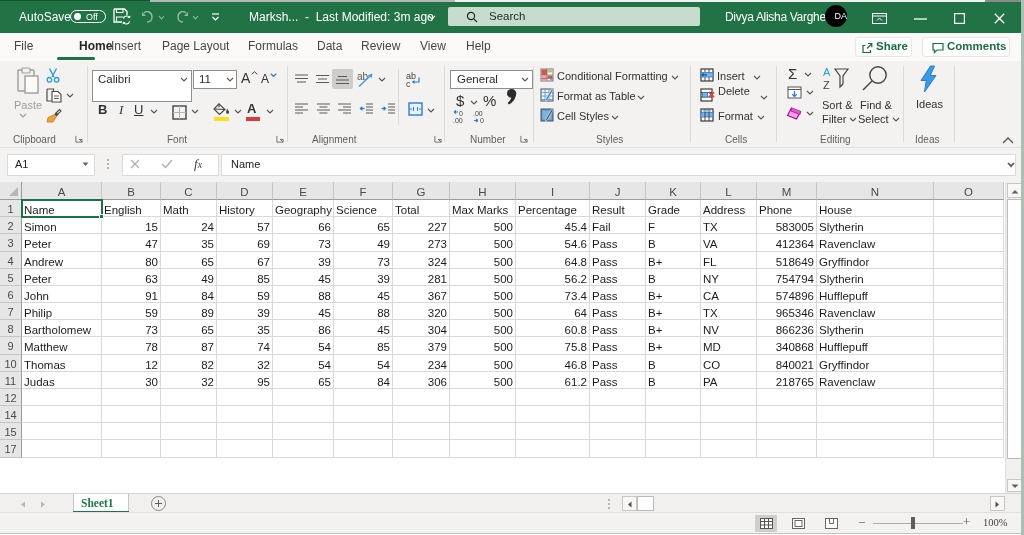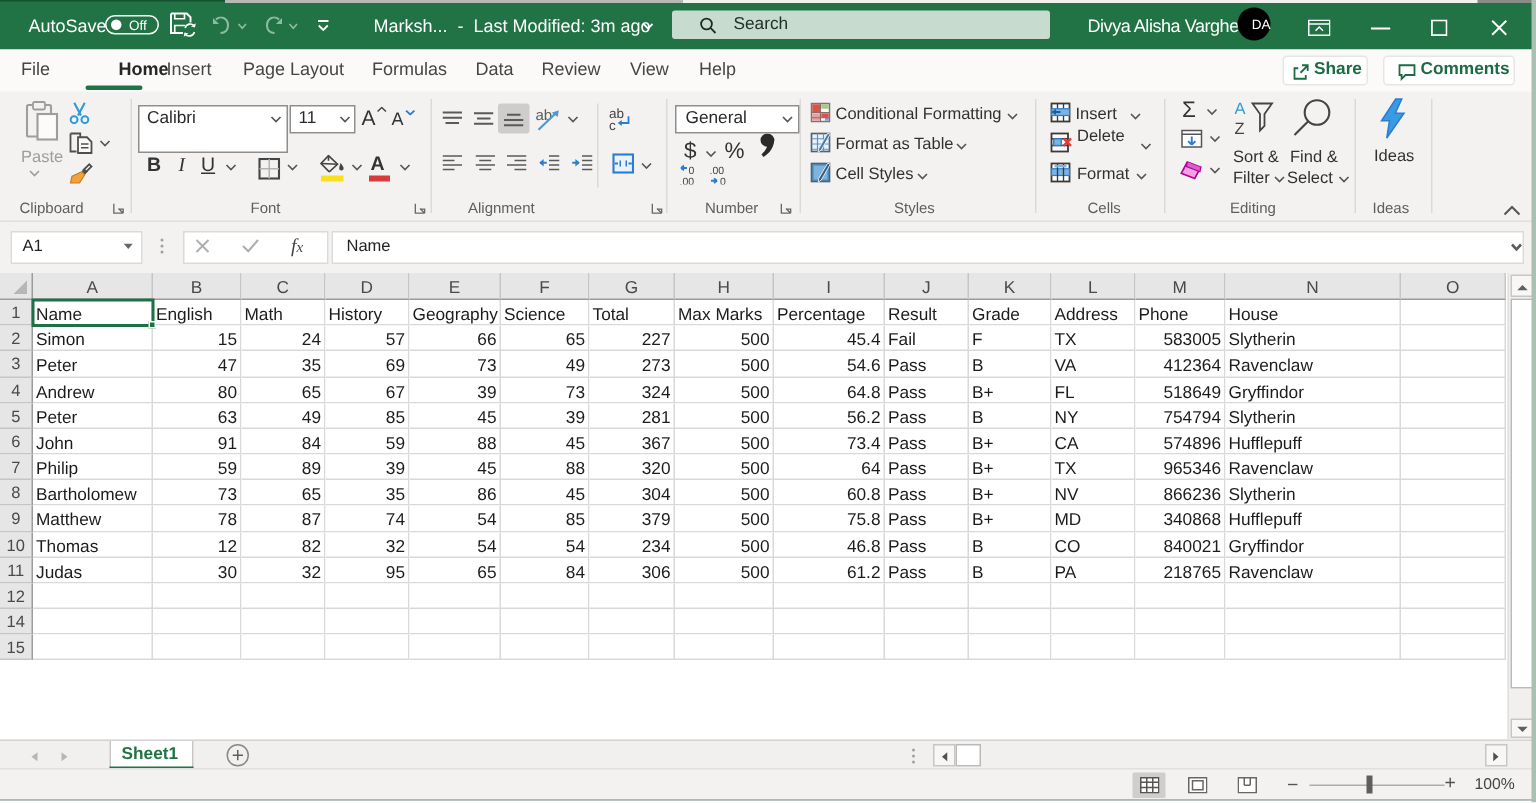--- a/index.html
+++ b/index.html
@@ -1,17 +1,17 @@
 <!DOCTYPE html>
 <html><head><meta charset="utf-8">
 <style>
 *{margin:0;padding:0;box-sizing:border-box;}
 html,body{width:1024px;height:535px;overflow:hidden;}
 body{font-family:"Liberation Sans",sans-serif;position:relative;background:#fff;}
-.abs{position:absolute;}
+.abs{position:absolute;font-family:Liberation Serif, serif;}
 
 #title{position:absolute;left:0;top:0;width:1024px;height:33px;background:#217346;color:#fff;}
 #title .t{position:absolute;font-size:12px;color:#fff;white-space:nowrap;}
 #autosave{left:19px;top:10px;font-size:10.5px;}
 #pill{position:absolute;left:70px;top:10px;width:36px;height:13px;border:1px solid #fff;border-radius:6.5px;}
 #pill .dot{position:absolute;left:3px;top:2px;width:7px;height:7px;border-radius:50%;background:#fff;}
 #pill .off{position:absolute;left:15px;top:0.5px;font-size:9px;color:#fff;}
 #doctitle{left:249px;top:10px;font-size:11px;}
 #srch{position:absolute;left:448px;top:7px;width:252px;height:19px;background:#c8dbcf;border-radius:2px;}
 #srch span{position:absolute;left:41px;top:3px;font-size:11.5px;color:#21302a;}
@@ -730,20 +730,38 @@
         <td class="c num"></td>
         <td class="c txt"></td>
         <td class="c txt"></td>
         <td class="c txt"></td>
         <td class="c num"></td>
         <td class="c txt"></td>
         <td class="c txt"></td>
       </tr>
 <tr>
         <td class="rhead">15</td>
+        <td class="c txt"></td>
+        <td class="c num"></td>
+        <td class="c num"></td>
+        <td class="c num"></td>
+        <td class="c num"></td>
+        <td class="c num"></td>
+        <td class="c num"></td>
+        <td class="c num"></td>
+        <td class="c num"></td>
+        <td class="c txt"></td>
+        <td class="c txt"></td>
+        <td class="c txt"></td>
+        <td class="c num"></td>
+        <td class="c txt"></td>
+        <td class="c txt"></td>
+      </tr>
+<tr>
+        <td class="rhead">17</td>
         <td class="c txt"></td>
         <td class="c num"></td>
         <td class="c num"></td>
         <td class="c num"></td>
         <td class="c num"></td>
         <td class="c num"></td>
         <td class="c num"></td>
         <td class="c num"></td>
         <td class="c num"></td>
         <td class="c txt"></td>

